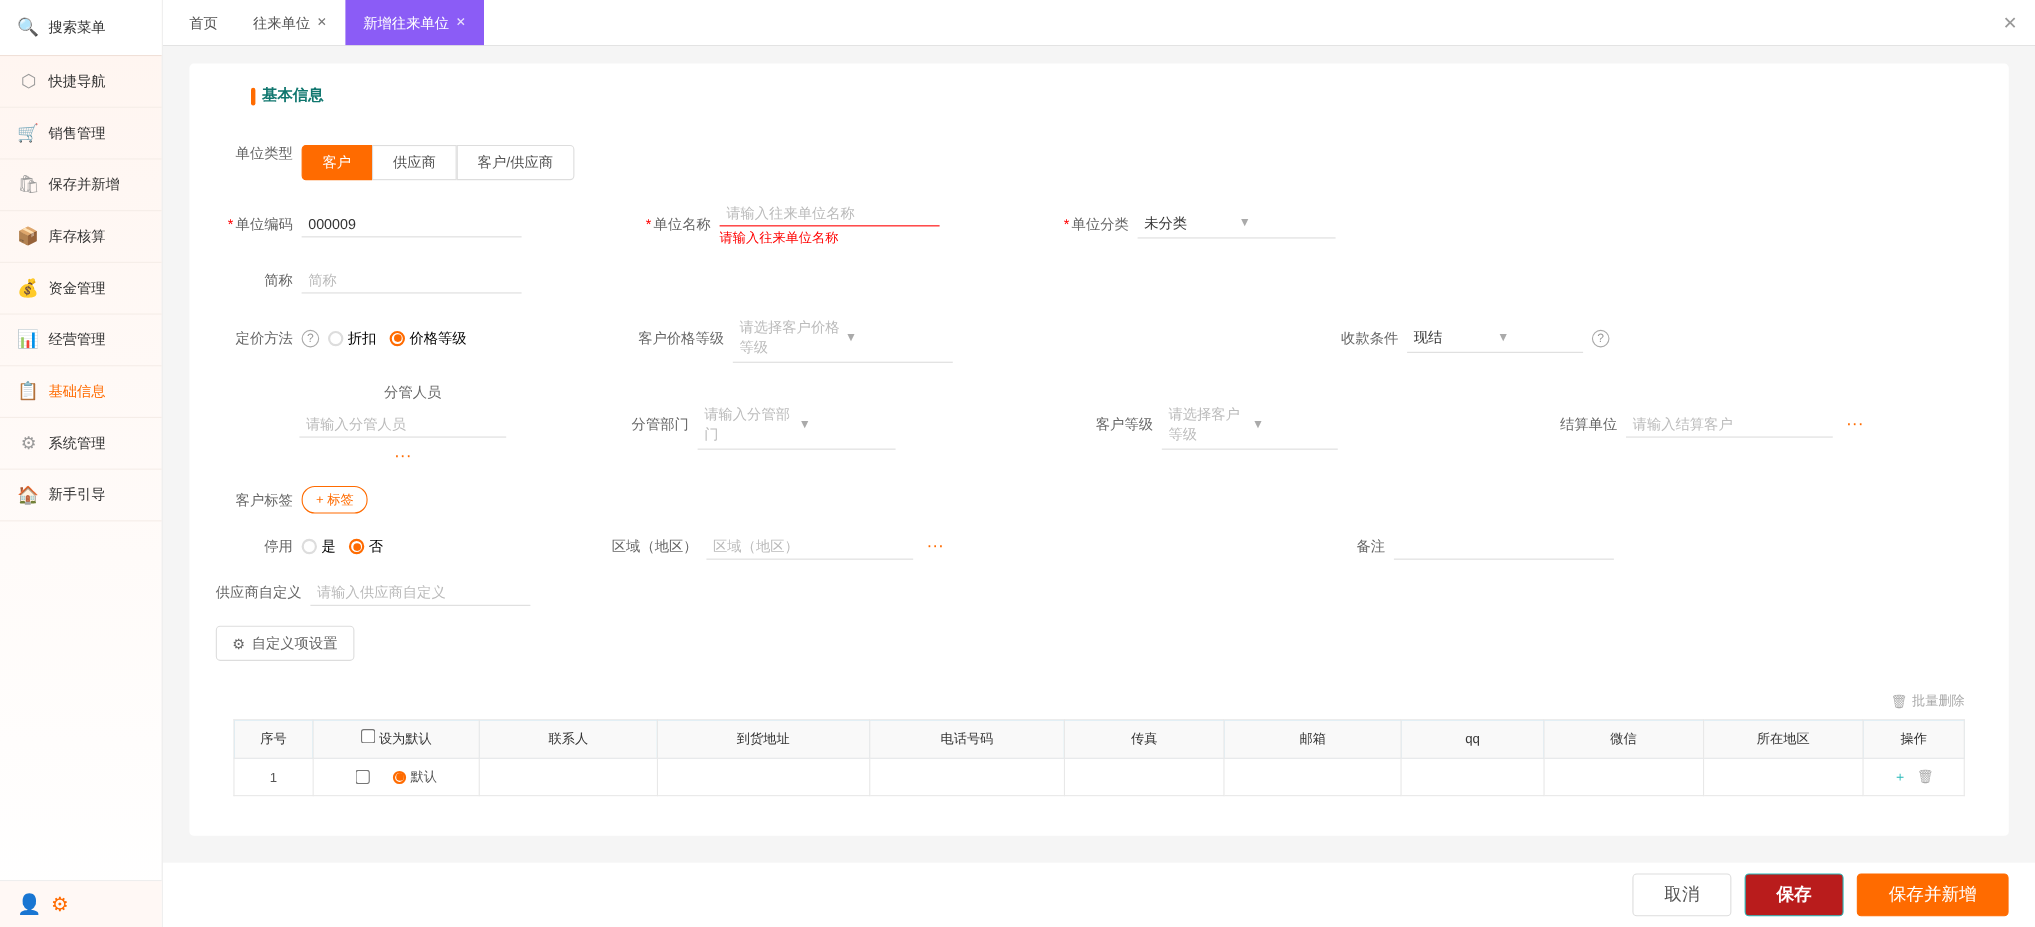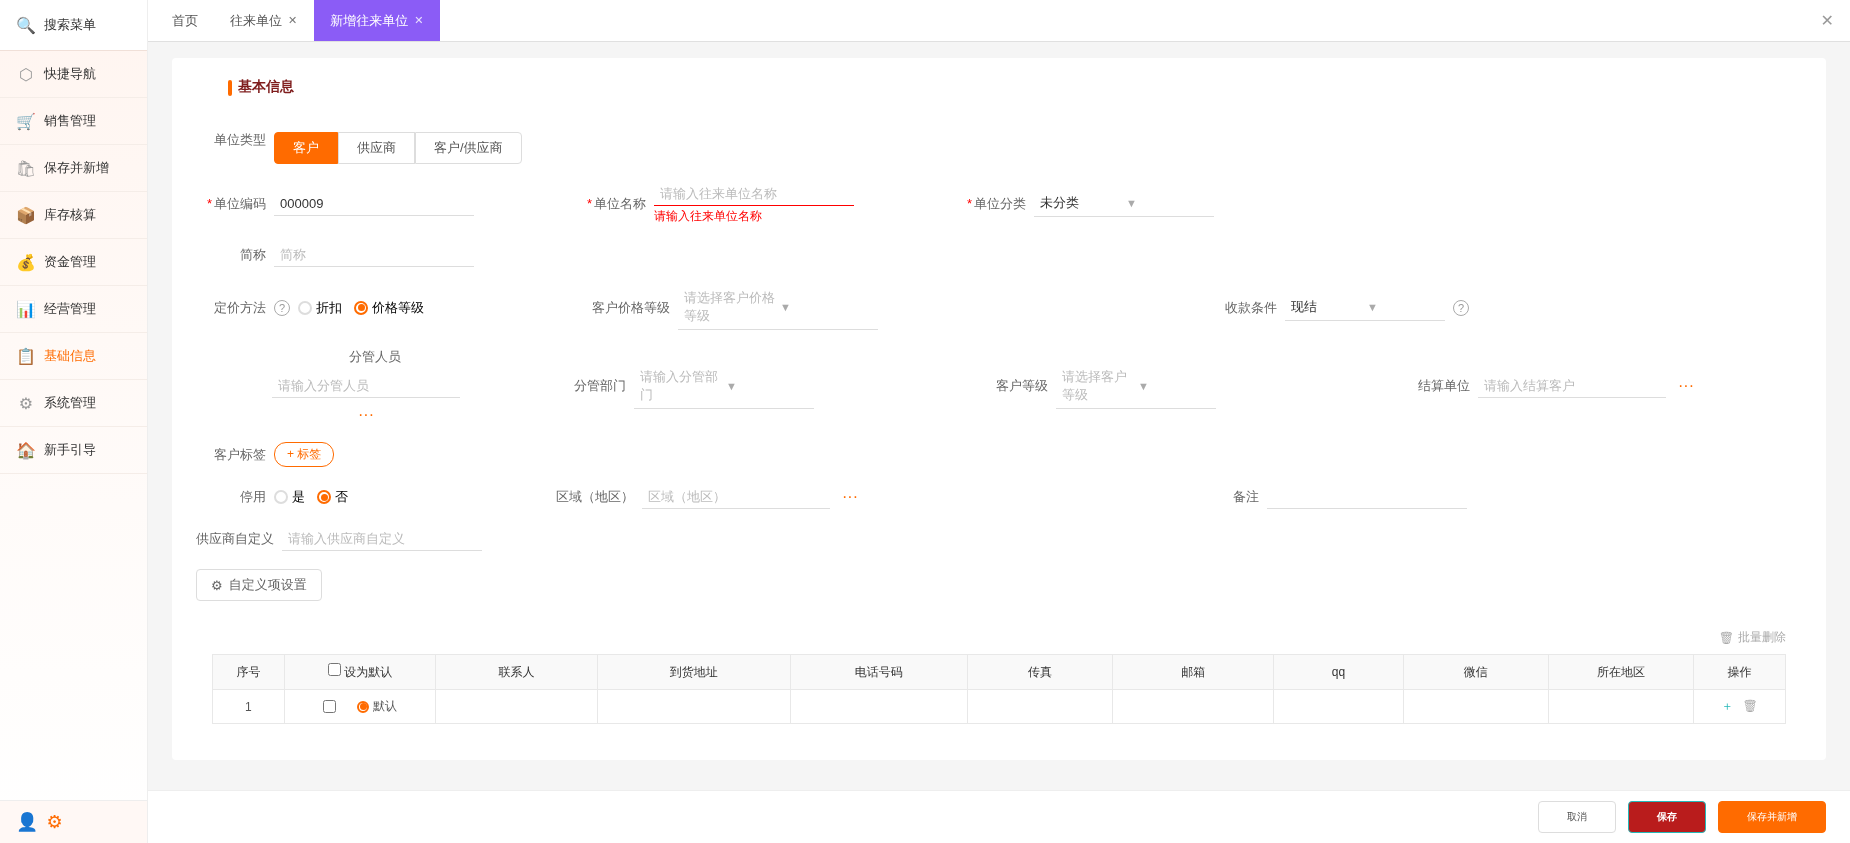--- a/index.html
+++ b/index.html
@@ -122,21 +122,21 @@
       padding: 20px 24px;
       margin-bottom: 12px;
     }
 
     .section-title {
       display: flex;
       align-items: flex-end;
       gap: 6px;
       font-size: 14px;
       font-weight: bold;
-      color: #7f1d1d;
+      color: #0f766e;
       margin-bottom: 20px;
       padding-left: 32px;
     }
     .section-icon {
       width: 4px;
       height: 16px;
       background: #ff6b00;
       border-radius: 2px;
     }
 
@@ -318,21 +318,21 @@
       display: flex;
       align-items: center;
       justify-content: flex-end;
       gap: 12px;
       flex-shrink: 0;
     }
     .btn {
       padding: 8px 28px;
       border-radius: 4px;
       cursor: pointer;
-      font-size: 10px;
+      font-size: 16px;
       border: 1px solid #ddd;
       background: #fff;
       color: #555;
     }
     .btn-primary {
       background: #ff6b00;
       color: #fff;
       border-color: #ff6b00;
     }
     .btn-teal {
@@ -497,21 +497,21 @@
             <div class="radio-item">
               <div class="radio-circle"></div>
               <span>折扣</span>
             </div>
             <div class="radio-item">
               <div class="radio-circle checked"></div>
               <span>价格等级</span>
             </div>
           </div>
         </div>
-        <div class="form-group" style="min-width:300px; margin-left:36px;">
+        <div class="form-group" style="min-width:300px; margin-left:24px;">
           <span class="form-label">客户价格等级</span>
           <div class="form-select" style="min-width:200px;">
             <span style="color:#bbb;">请选择客户价格等级</span>
             <span class="chevron">▼</span>
           </div>
         </div>
         <div class="form-group" style="margin-left:20px;">
           <span class="form-label">收款条件</span>
           <div class="form-select" style="min-width:160px;">
             <span>现结</span>

